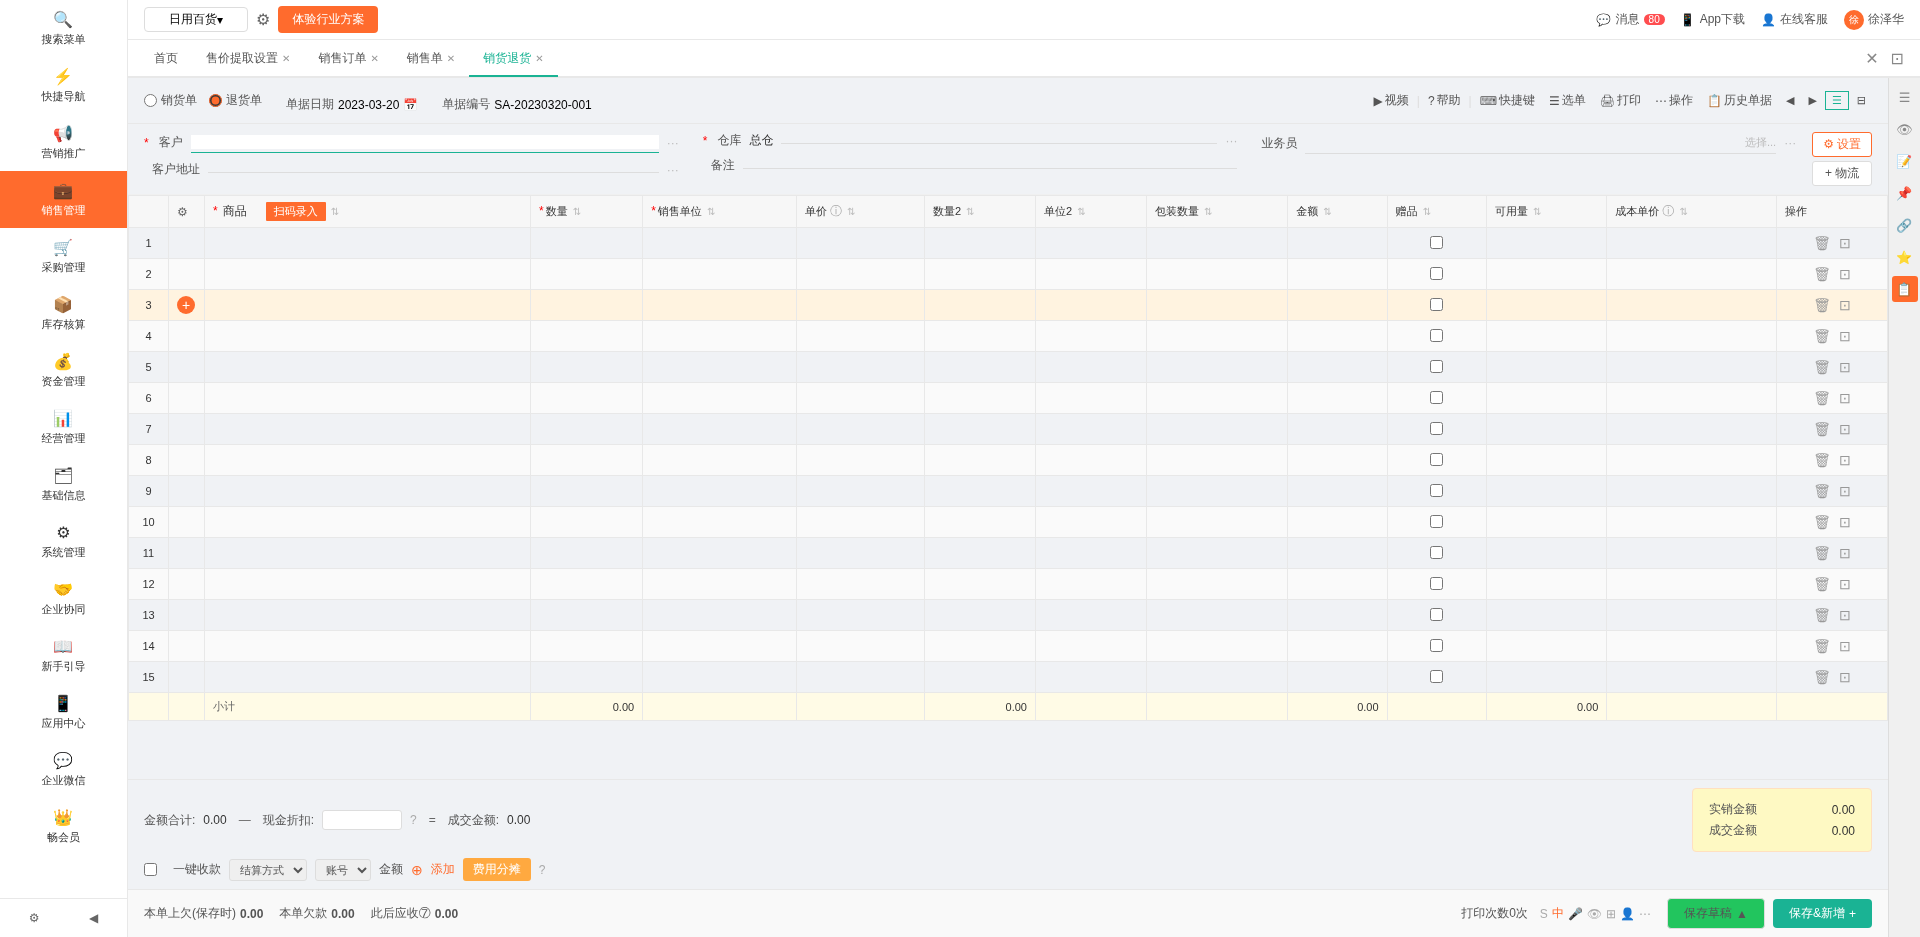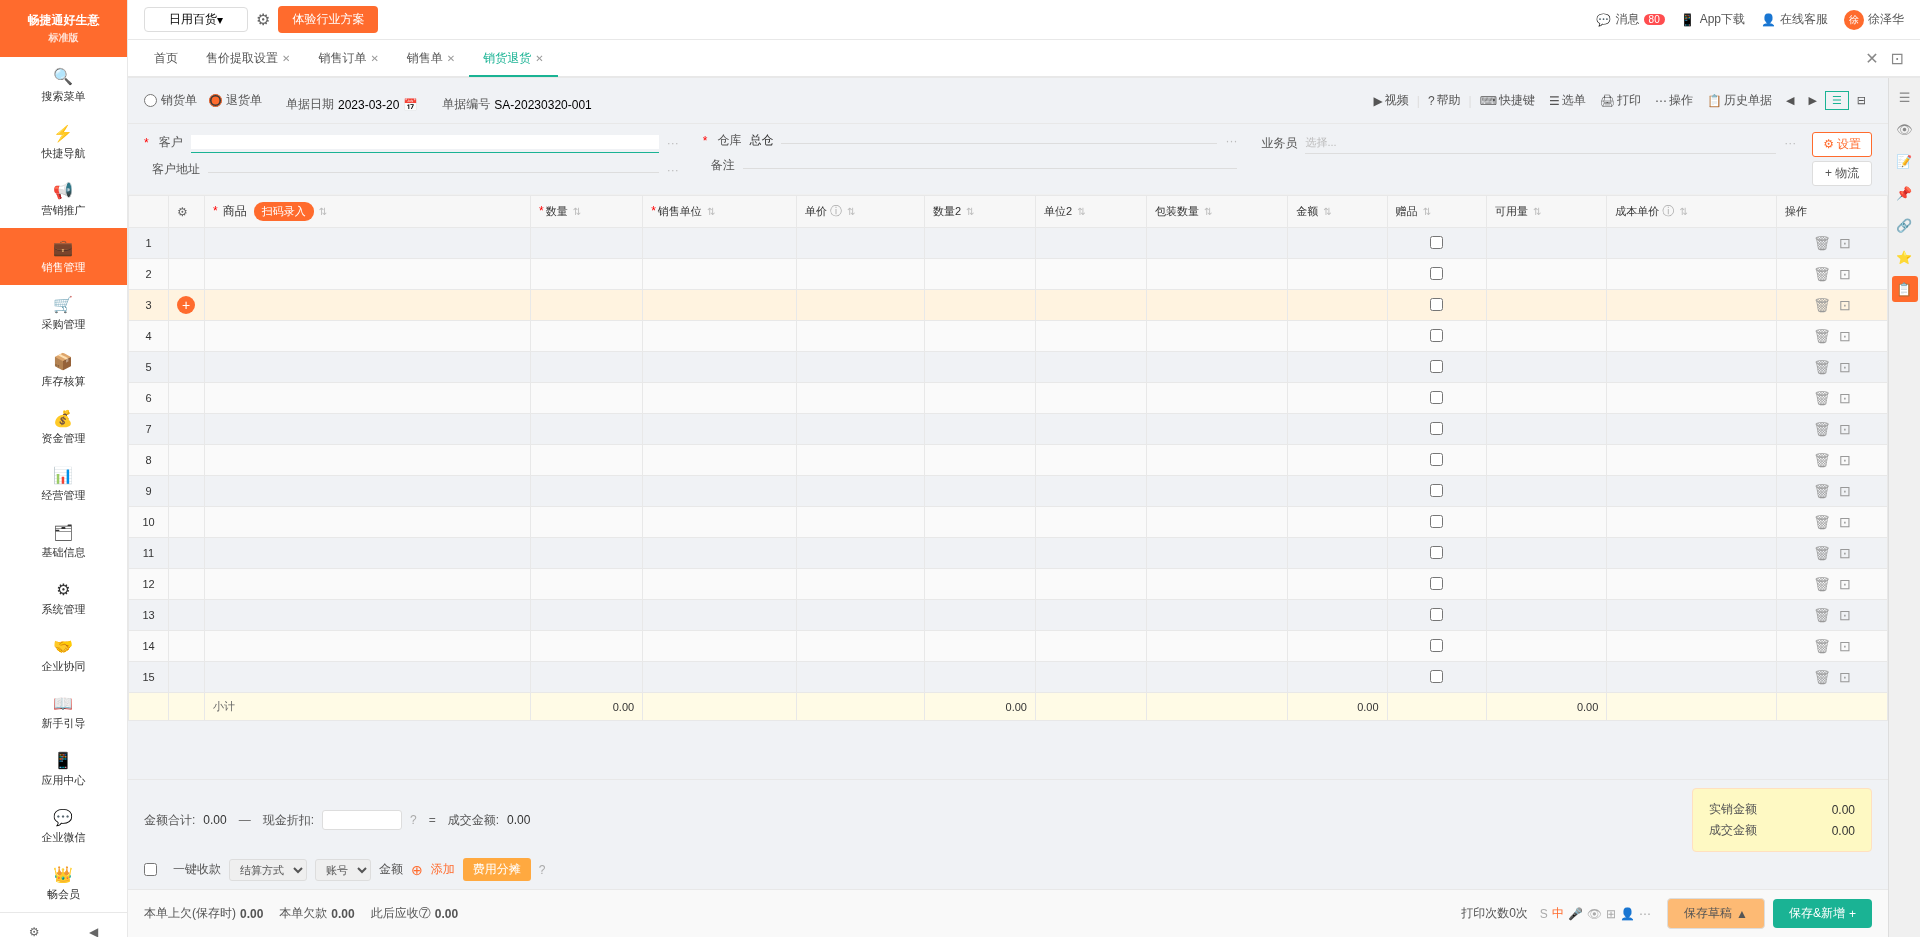--- a/index.html
+++ b/index.html
@@ -52,21 +52,21 @@
     .table-container { flex: 1; overflow: auto; }
     .data-table { width: 100%; border-collapse: collapse; }
     .data-table th { background: #f7f7f7; padding: 6px 8px; text-align: left; border: 1px solid #e8e8e8; color: #333; font-weight: 500; white-space: nowrap; font-size: 11px; position: sticky; top: 0; z-index: 10; }
     .data-table td { padding: 5px 8px; border: 1px solid #e8e8e8; color: #333; font-size: 11px; height: 28px; }
     .data-table tr:nth-child(even) td { background: #fafafa; }
     .data-table tr.add-row td { background: #fff3e0; }
     .row-num { color: #999; text-align: center; width: 30px; }
     .th-row-num { width: 40px; text-align: center; }
     .col-settings { width: 36px; text-align: center; }
     .required-star { color: #f00; margin-right: 2px; }
-    .scan-btn { background: #ff6b2d; color: #fff; border: none; border-radius: 9px; padding: 2px 8px; cursor: pointer; font-size: 11px; margin-left: 4px; }
+    .scan-btn { background: #ff6b2d; color: #fff; border: none; border-radius: 1px; padding: 2px 8px; cursor: pointer; font-size: 11px; margin-left: 16px; }
     .checkbox-cell { text-align: center; }
     .checkbox-cell input { cursor: pointer; }
     .action-btns { display: flex; gap: 4px; justify-content: center; }
     .action-btn { border: none; background: none; cursor: pointer; color: #999; font-size: 14px; padding: 2px; }
     .add-row-btn { background: #ff6b2d; color: #fff; border: none; border-radius: 50%; width: 18px; height: 18px; cursor: pointer; font-size: 14px; line-height: 18px; text-align: center; display: inline-flex; align-items: center; justify-content: center; }
     .summary-row td { background: #fffbe6; font-weight: 500; color: #333; }
     .summary-row .label { color: #666; }
     
     
     .form-footer { border-top: 1px solid #e8e8e8; padding: 8px 16px; }
@@ -79,21 +79,21 @@
     .footer-right { margin-left: auto; background: #fef9c3; border: 1px solid #ffe0c0; border-radius: 4px; padding: 12px 16px; min-width: 180px; }
     .footer-right-row { display: flex; justify-content: space-between; align-items: center; gap: 20px; margin-bottom: 4px; }
     .footer-right-row:last-child { margin-bottom: 0; }
     .footer-right-label { color: #555; }
     .footer-right-value { color: #333; font-weight: 500; }
     
     
     .bottom-bar { background: #f9f9f9; border-top: 1px solid #e8e8e8; padding: 8px 16px; display: flex; align-items: center; gap: 16px; }
     .bottom-bar-info { color: #555; display: flex; align-items: center; gap: 4px; }
     .bottom-bar-right { margin-left: auto; display: flex; align-items: center; gap: 8px; }
-    .btn-save-draft { background: #fdba74; border: 1px solid #ddd; border-radius: 4px; padding: 6px 16px; cursor: pointer; color: #555; font-size: 12px; display: flex; align-items: center; gap: 4px; justify-content: space-between; }
+    .btn-save-draft { background: #22c55e; border: 1px solid #ddd; border-radius: 4px; padding: 6px 16px; cursor: pointer; color: #555; font-size: 12px; display: flex; align-items: center; gap: 4px; justify-content: space-between; }
     .btn-save-new { background: #1ab394; color: #fff; border: none; border-radius: 4px; padding: 6px 16px; cursor: pointer; font-size: 12px; display: flex; align-items: center; gap: 4px; }
     
     .th-gear { color: #666; cursor: pointer; }
     .sort-icon { color: #bbb; font-size: 10px; margin-left: 2px; cursor: pointer; }
     
     .payment-row { display: flex; align-items: center; gap: 8px; }
     .checkbox-label { display: flex; align-items: center; gap: 16px; color: #555; cursor: pointer; }
     .select-field { border: 1px solid #ddd; border-radius: 3px; padding: 3px 6px; font-size: 11px; color: #555; cursor: pointer; }
     .btn-split { background: #ffa940; color: #fff; border: none; border-radius: 3px; padding: 3px 10px; cursor: pointer; font-size: 11px; }
     
@@ -107,24 +107,20 @@
     .right-panel-btn { width: 26px; height: 26px; display: flex; align-items: center; justify-content: center; cursor: pointer; color: #888; border-radius: 3px; font-size: 13px; }
     .right-panel-btn.highlight { background: #ff6b2d; color: #fff; }
     
     .content-wrapper { display: flex; flex: 1; overflow: hidden; }
     .content-main { flex: 1; overflow: hidden; display: flex; flex-direction: column; }
   </style>
 </head>
 <body>
 
 <div class="sidebar">
-  <div class="sidebar-logo">
-    <span style="font-size:12px;font-weight:bold;color:#fff;text-align:center;line-height:1.4;">畅捷通好生意</span>
-    <span class="logo-sub">标准版</span>
-  </div>
   <div id="sidebar-items-container">
       <div class="sidebar-item">
       <span class="s-icon">🔍</span>
       <span class="s-label">搜索菜单</span>
     </div>
       <div class="sidebar-item">
       <span class="s-icon">⚡</span>
       <span class="s-label">快捷导航</span>
     </div>
       <div class="sidebar-item">
@@ -331,21 +327,21 @@
             <span style="color:#555;white-space:nowrap;">仓库</span>
             <span style="color:#333;">总仓</span>
             <div style="flex:1;border-bottom:1px solid #ddd;padding:3px 0;min-width:80px;"></div>
             <span style="color:#bbb;cursor:pointer;">···</span>
           </div>
           <div style="display:flex;align-items:center;gap:8px;">
             <span style="color:#555;white-space:nowrap;margin-left:8px;">备注</span>
             <div style="flex:1;border-bottom:1px solid #ddd;padding:3px 0;min-width:160px;"></div>
           </div>
         </div>
-        <div style="flex:1;display:flex;flex-direction:column;gap:8px;margin-left:24px;">
+        <div style="flex:1;display:flex;flex-direction:column;gap:8px;margin-left:24px;text-align:right;">
           <div style="display:flex;align-items:center;gap:8px;">
             <span style="color:#555;white-space:nowrap;">业务员</span>
             <div style="flex:1;border-bottom:1px solid #ddd;padding:3px 0;min-width:80px;">
               <span style="color:#bbb;font-size:11px;">选择...</span>
             </div>
             <span style="color:#bbb;cursor:pointer;">···</span>
           </div>
         </div>
         <div style="display:flex;flex-direction:column;gap:4px;margin-left:16px;">
           <button class="btn-setting" style="color:#ff6b2d;border-color:#ff6b2d;">

